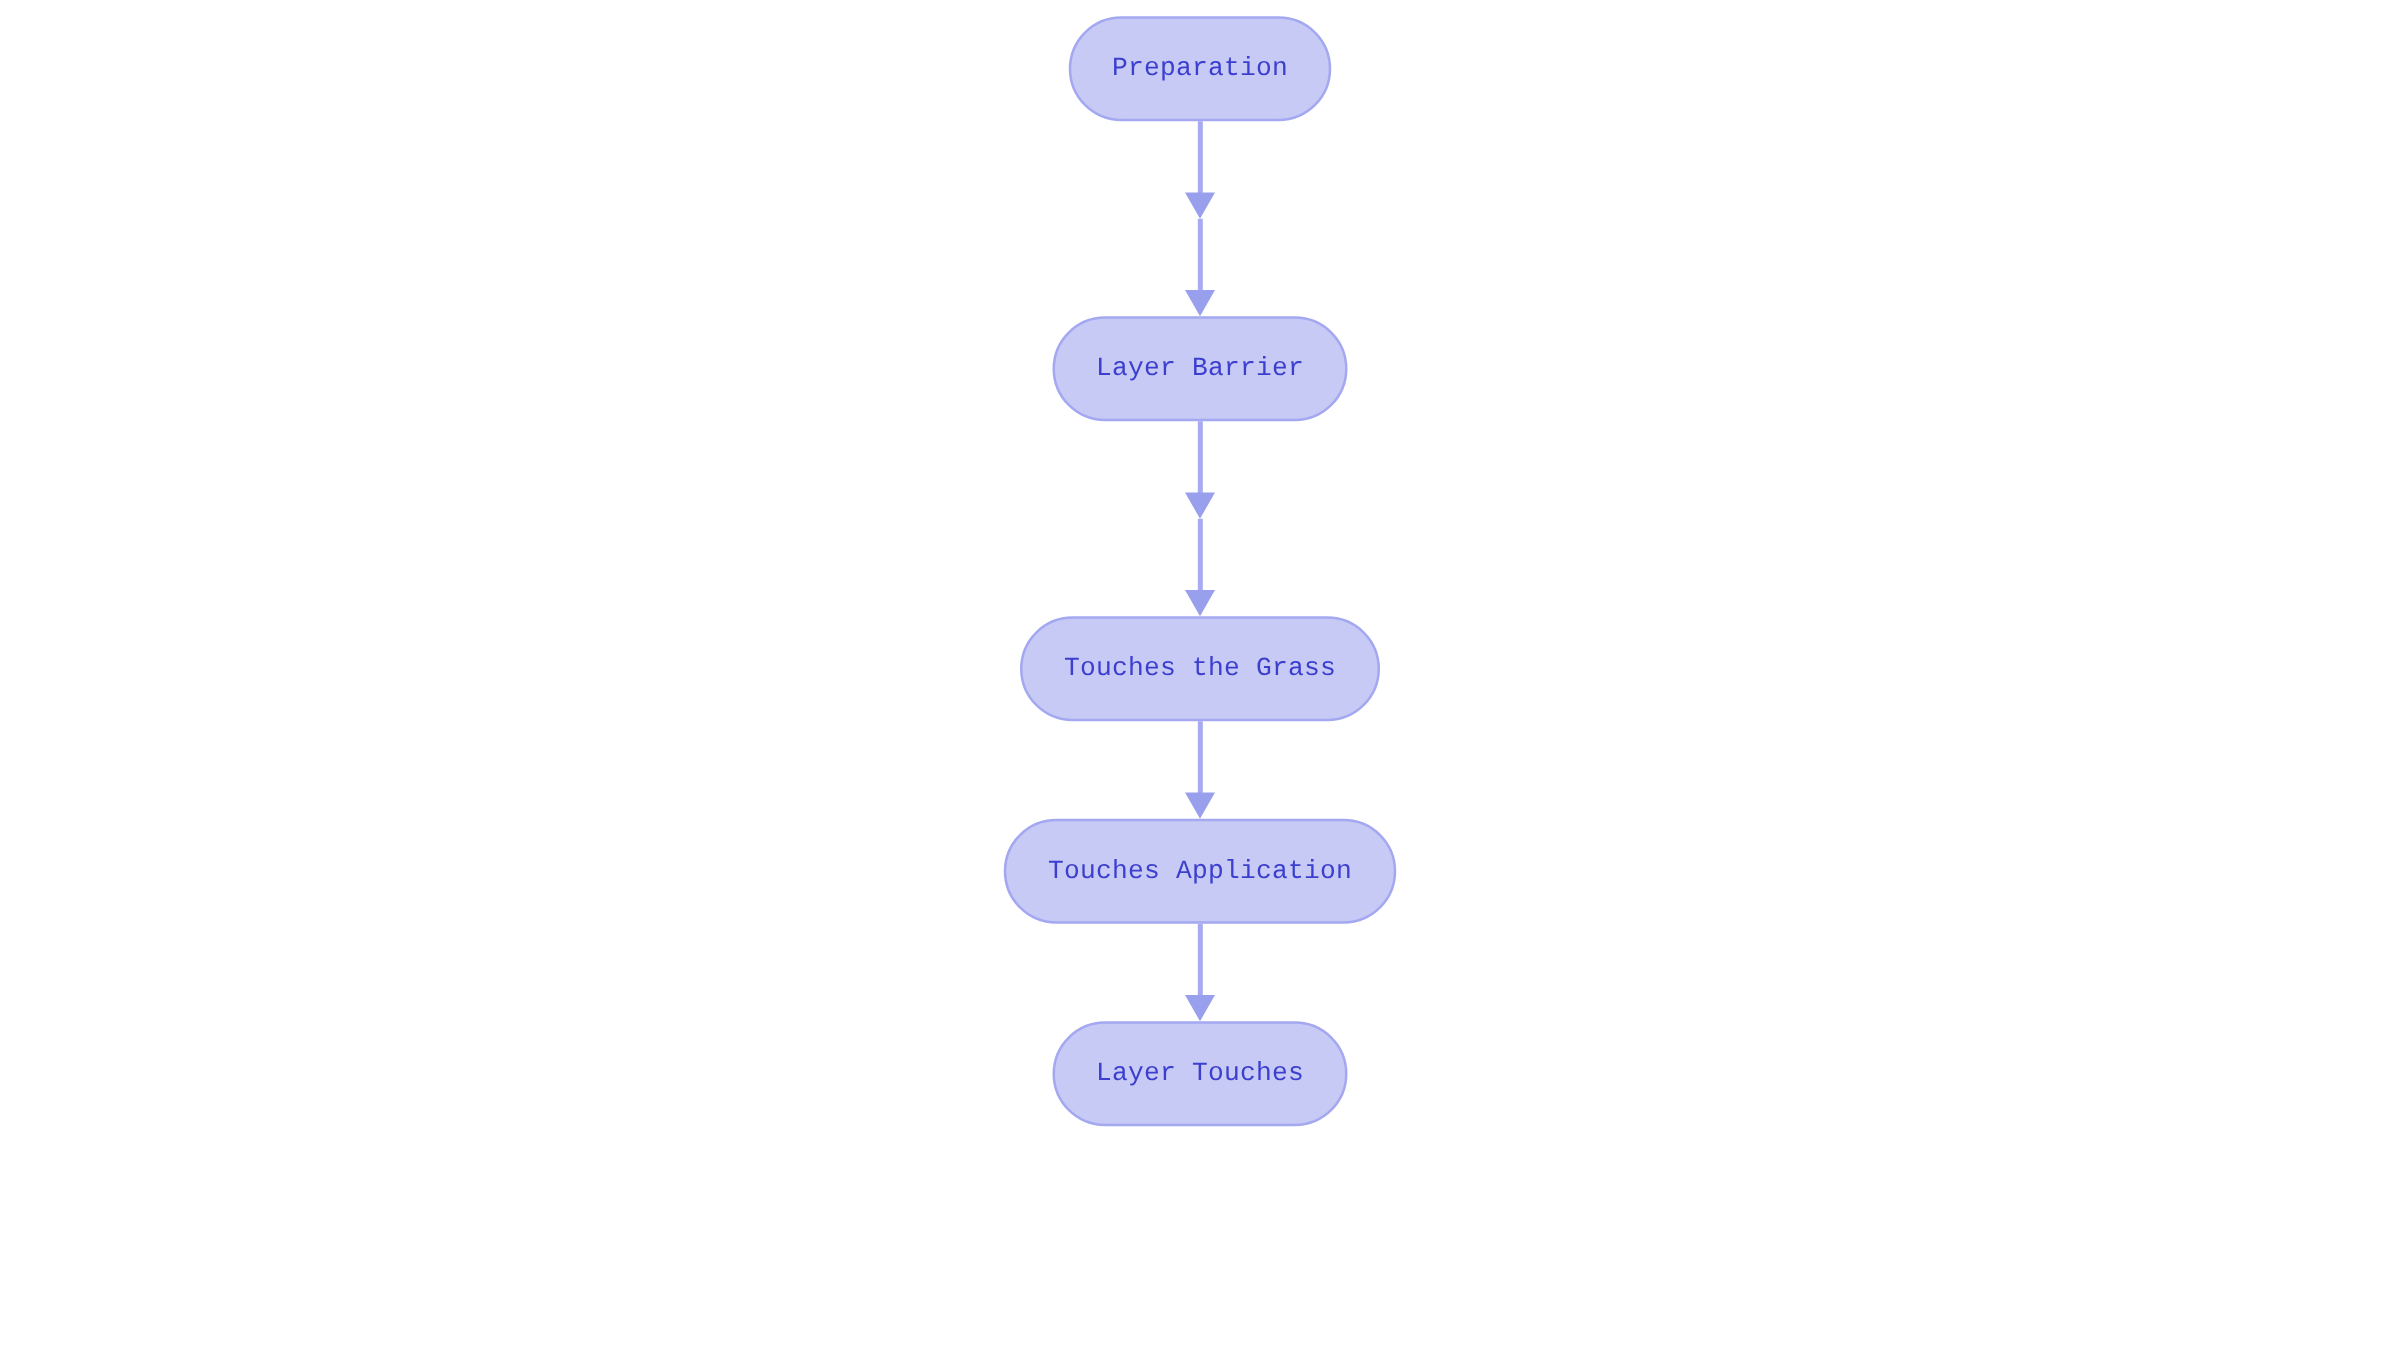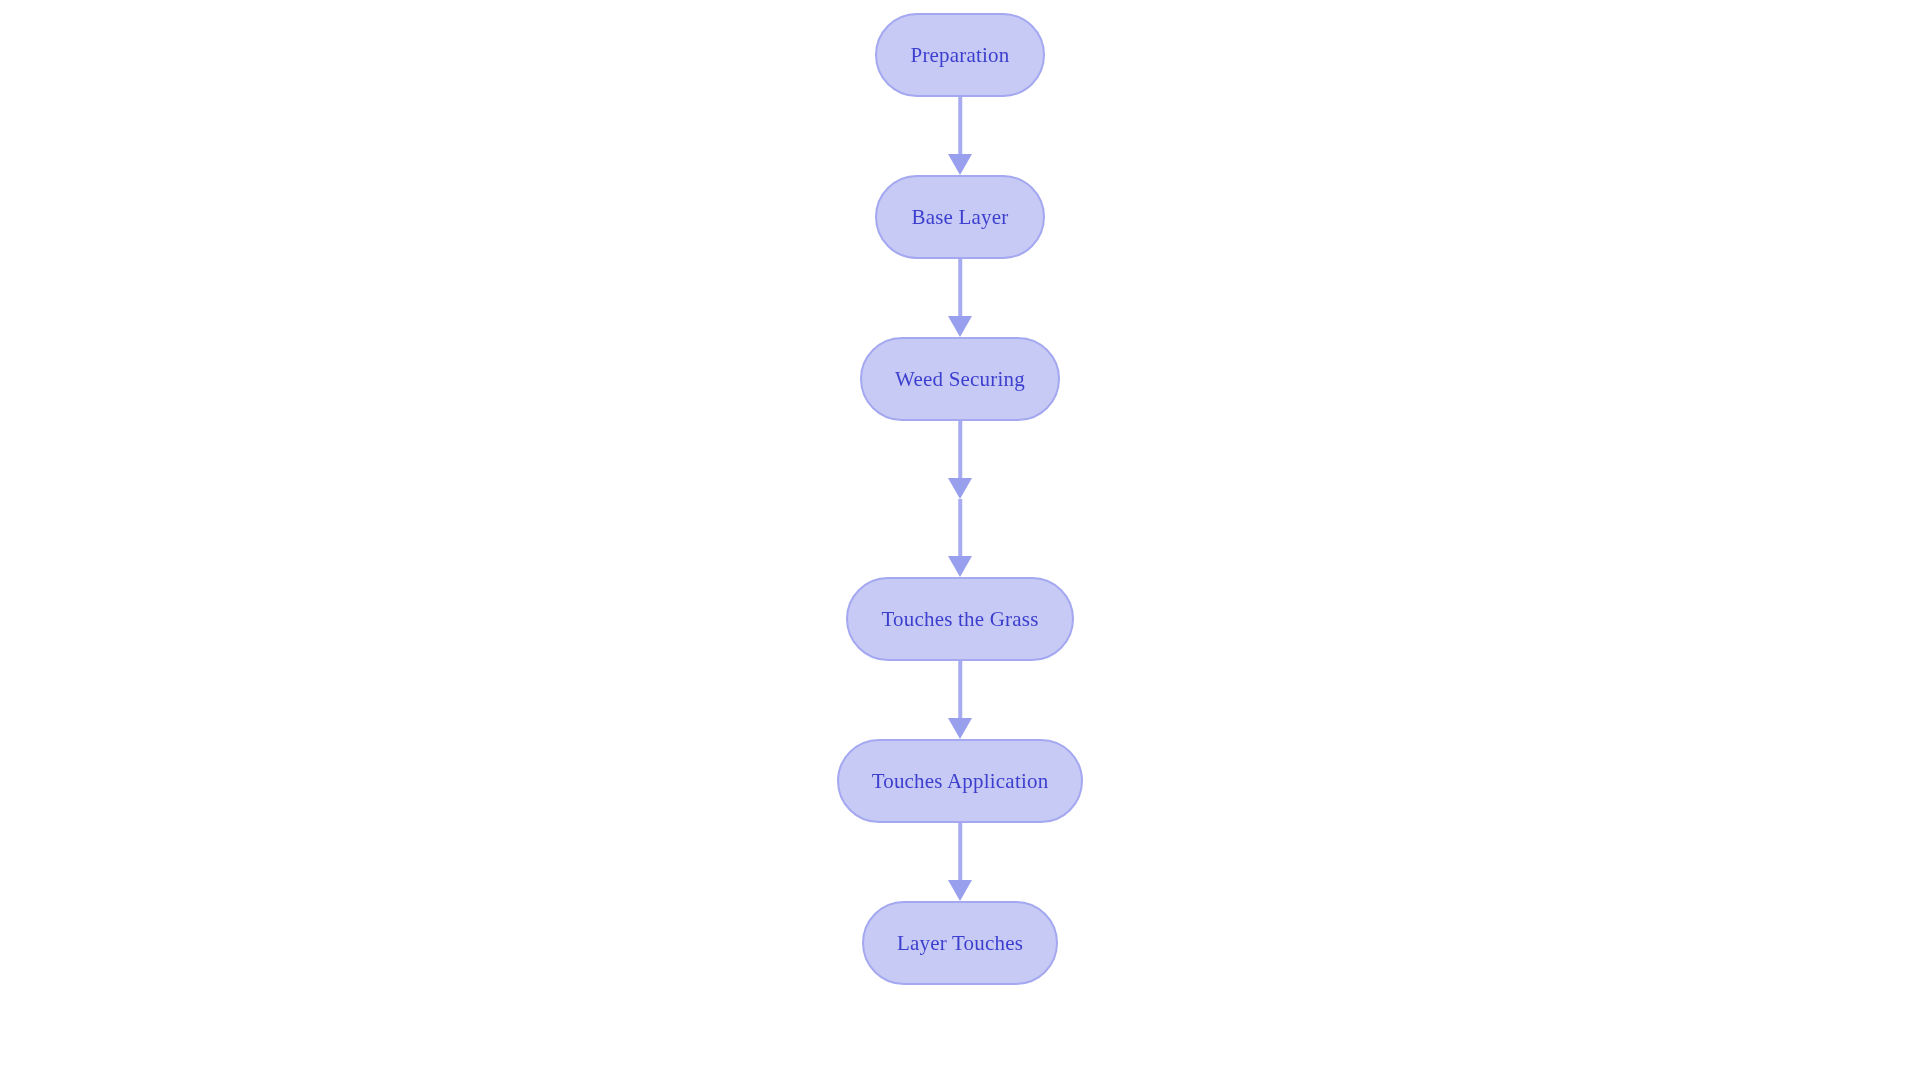--- a/index.html
+++ b/index.html
@@ -6,21 +6,21 @@
     margin: 0;
     padding: 0;
     background: #ffffff;
   }
   .canvas {
     position: relative;
     width: 1920px;
     height: 1083px;
     background: var(--bg, #ffffff);
     overflow: hidden;
-    font-family: Liberation Serif, serif;
+    font-family: Liberation Mono, monospace;
   }
   .flow {
     position: absolute;
     left: 0;
     top: 13px;
     width: 100%;
     display: flex;
     flex-direction: column;
     align-items: center;
   }
@@ -78,31 +78,28 @@
   <div class="flow" id="flow">
   <div class="node">
     <span class="node-label">Preparation</span>
   </div>
 
   <div class="arrow">
     <div class="arrow-line"></div>
     <div class="arrow-head"></div>
   </div>
 
-  <div class="node">
-    <span class="node-label">Base Layer</span>
-  </div>
 
   <div class="arrow">
     <div class="arrow-line"></div>
     <div class="arrow-head"></div>
   </div>
 
   <div class="node">
-    <span class="node-label">Weed Securing</span>
+    <span class="node-label">Layer Barrier</span>
   </div>
 
   <div class="arrow">
     <div class="arrow-line"></div>
     <div class="arrow-head"></div>
   </div>
 
 
   <div class="arrow">
     <div class="arrow-line"></div>

